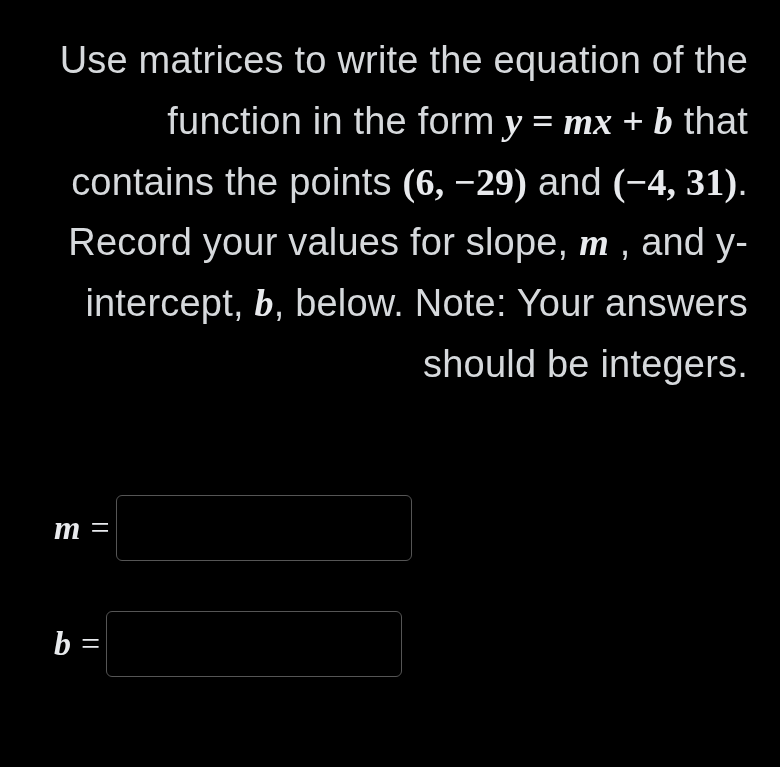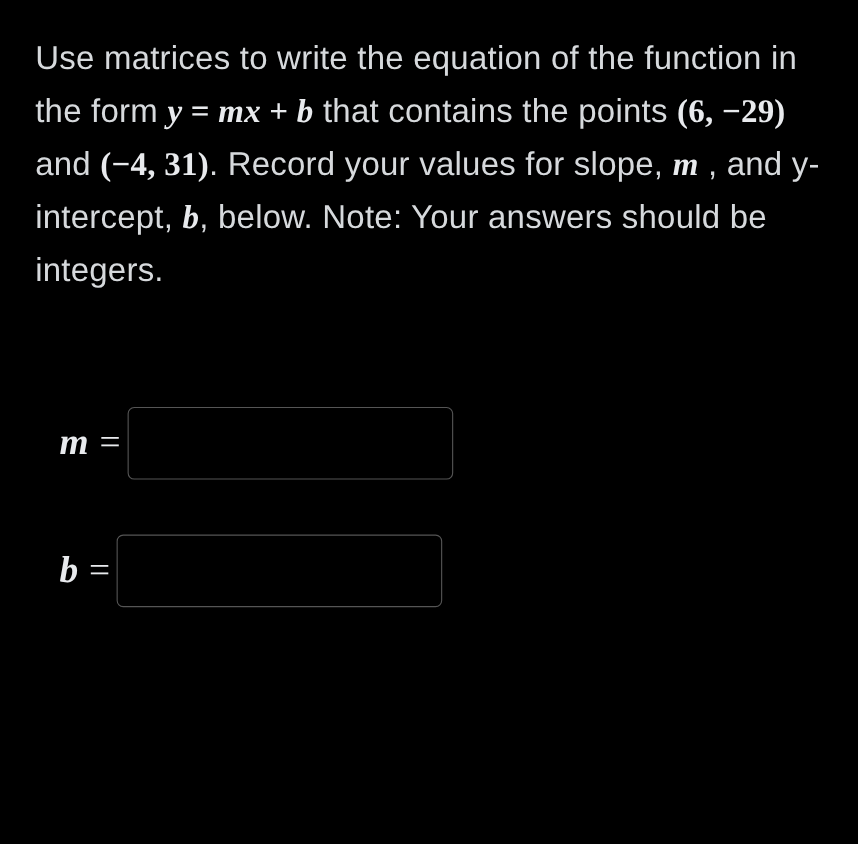--- a/index.html
+++ b/index.html
@@ -9,24 +9,25 @@
   }
   body {
     background: #000;
     color: #d6d9dc;
     font-family: "Segoe UI", "Helvetica Neue", Arial, sans-serif;
     width: 780px;
     height: 767px;
     padding: 30px 32px 0 32px;
   }
   .question {
-    font-size: 30px;
+    font-size: 38px;
     line-height: 1.6;
     font-weight: 300;
     letter-spacing: 0.2px;
+    text-align: right;
   }
   .math-italic {
     font-family: "Cambria Math", Georgia, "Times New Roman", serif;
     font-style: italic;
     font-weight: bold;
     color: #e8eaed;
   }
   .math-upright {
     font-family: "Cambria Math", Georgia, "Times New Roman", serif;
     font-style: normal;

